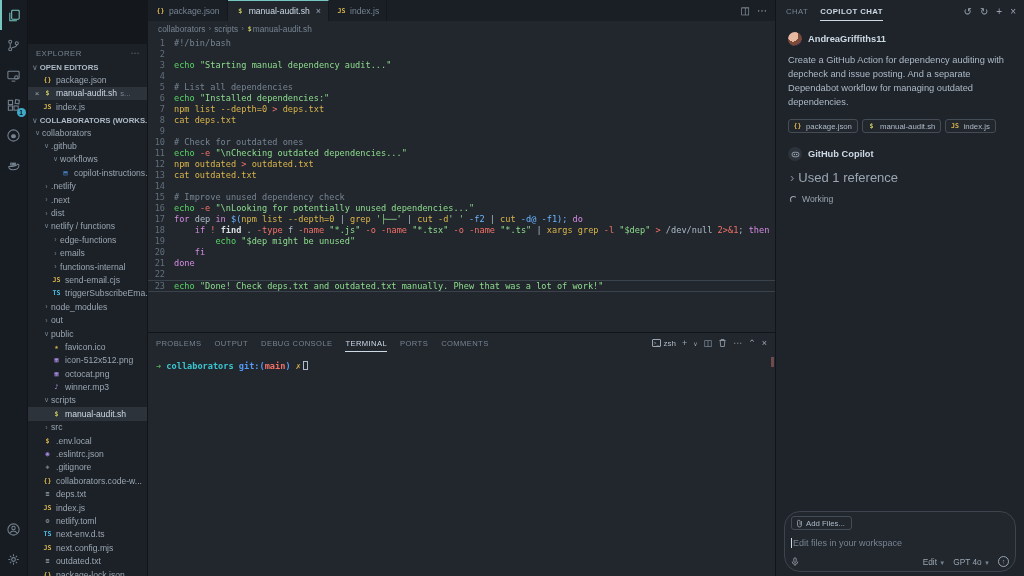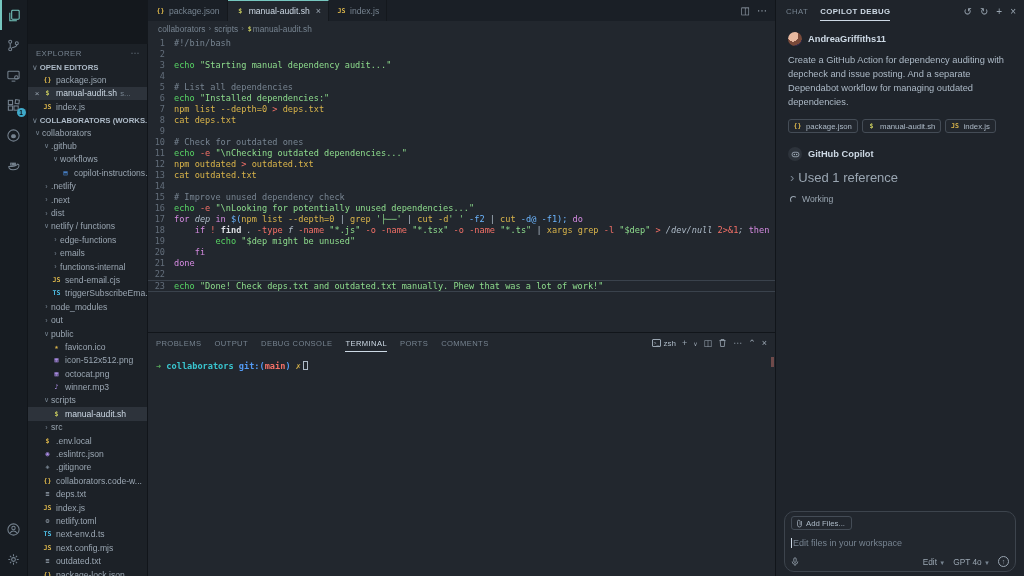--- a/index.html
+++ b/index.html
@@ -41,21 +41,21 @@
   .tab-actions span { cursor:pointer; }
 
   #breadcrumb { height:15px; display:flex; align-items:center; padding-left:10px; font-size:8.3px; color:#768390; gap:3px; white-space:nowrap; }
   #breadcrumb .sep { font-size:8px; color:#636e7b; }
   #breadcrumb .fi { width:auto; min-width:auto; margin:0 1px; }
 
   #code { flex:1; overflow:hidden; padding-top:2px; position:relative; font-family:"DejaVu Sans Mono", monospace; }
   .code-line { display:flex; height:11px; line-height:11px; font-size:8.6px; white-space:pre; }
   .code-line .ln { width:26px; min-width:26px; text-align:right; padding-right:9px; color:#636e7b; }
   .code-line.current { border-top:1px solid #3a424c; border-bottom:1px solid #3a424c; height:12px; }
-  .tk-p { color:#adbac7;font-style:italic; } .tk-cm { color:#768390; } .tk-b { color:#57d364; }
+  .tk-p { color:#adbac7; } .tk-cm { color:#768390; } .tk-b { color:#57d364; }
   .tk-s { color:#8ddb8c; } .tk-c { color:#d9b44a; } .tk-k { color:#d48ae0; }
   .tk-v { color:#6cb6ff; } .tk-o { color:#f47067; } .tk-w { color:#dcdfe4; font-weight:bold; }
 
   
   #panel { height:244px; border-top:1px solid #11151a; display:flex; flex-direction:column; background:#22272e; }
   #panel-header { height:20px; display:flex; justify-content:space-between; align-items:center; padding:0 8px; }
   #panel-tabs { display:flex; gap:13px; }
   .ptab { font-size:7.6px; letter-spacing:.4px; color:#768390; padding:4px 0 3px; cursor:pointer; }
   .ptab.active { color:#cdd9e5; border-bottom:1px solid #cdd9e5; }
   #panel-actions { display:flex; align-items:center; gap:6px; color:#9aa6b2; font-size:9px; }
@@ -86,21 +86,21 @@
   .copilot-row { display:flex; align-items:center; gap:6px; margin-bottom:9px; }
   .copilot-badge { width:14px; height:14px; border-radius:50%; background:#2d333b; display:flex; align-items:center; justify-content:center; }
   .copilot-badge svg { width:9px; height:9px; }
   .copilot-name { font-weight:bold; font-size:9.3px; color:#cdd9e5; }
   .ref-row { font-size:13px; color:#9aa6b2; margin:0 0 9px 2px; cursor:pointer; }
   .ref-row .chev { color:#768390; margin-right:4px; }
   .working-row { display:flex; align-items:center; gap:5px; font-size:8.6px; color:#9aa6b2; margin-left:2px; }
   .spinner { width:7px; height:7px; border-radius:50%; border:1px solid #9aa6b2; border-bottom-color:transparent; border-right-color:transparent; }
 
   #chat-input-wrap { padding:6px 8px 4px 8px; }
-  #chat-input { border:1px solid #3d444d; border-radius:10px; background:#22272e; padding:4px 6px 3px 6px; }
+  #chat-input { border:1px solid #3d444d; border-radius:16px; background:#22272e; padding:4px 6px 3px 6px; }
   .add-files-btn { display:inline-flex; align-items:center; gap:3px; border:1px solid #444c56; border-radius:3px; font-size:7.8px; color:#adbac7; padding:1.5px 6px 1.5px 4px; margin-bottom:6px; cursor:pointer; }
   .input-line { display:flex; align-items:center; height:14px; margin-bottom:5px; }
   .caret { width:1px; height:10px; background:#cdd9e5; margin-right:1px; }
   .placeholder { color:#768390; font-size:9px; }
   .input-bottom { display:flex; justify-content:space-between; align-items:center; height:13px; color:#9aa6b2; }
   .input-bottom .left, .input-bottom .right { display:flex; align-items:center; gap:8px; }
   .mode-sel { font-size:8.3px; cursor:pointer; }
   .mode-sel .dd { font-size:6px; color:#768390; }
   .send-btn { width:11px; height:11px; border-radius:50%; border:1px solid #9aa6b2; display:flex; align-items:center; justify-content:center; font-size:7px; color:#9aa6b2; cursor:pointer; }
   svg { display:block; }
@@ -434,21 +434,21 @@
         <div id="term-prompt"><span class="tp-green">➜</span><span class="tp-cyan">  collaborators </span><span class="tp-blue">git:(</span><span class="tp-red">main</span><span class="tp-blue">)</span><span class="tp-yellow"> ✗</span><span class="term-cursor"></span></div>
         <div id="term-scroll"></div>
       </div>
     </div>
   </div>
 
   <div id="chat">
     <div id="chat-header">
       <div id="chat-tabs">
           <span class="ctab ">CHAT</span>
-          <span class="ctab active">COPILOT DEBUG</span>
+          <span class="ctab active">COPILOT CHAT</span>
         </div>
       <div id="chat-actions">
         <span>↺</span>
         <span>↻</span>
         <span>+</span>
         <span>×</span>
       </div>
     </div>
     <div id="chat-body">
       <div class="user-row">

